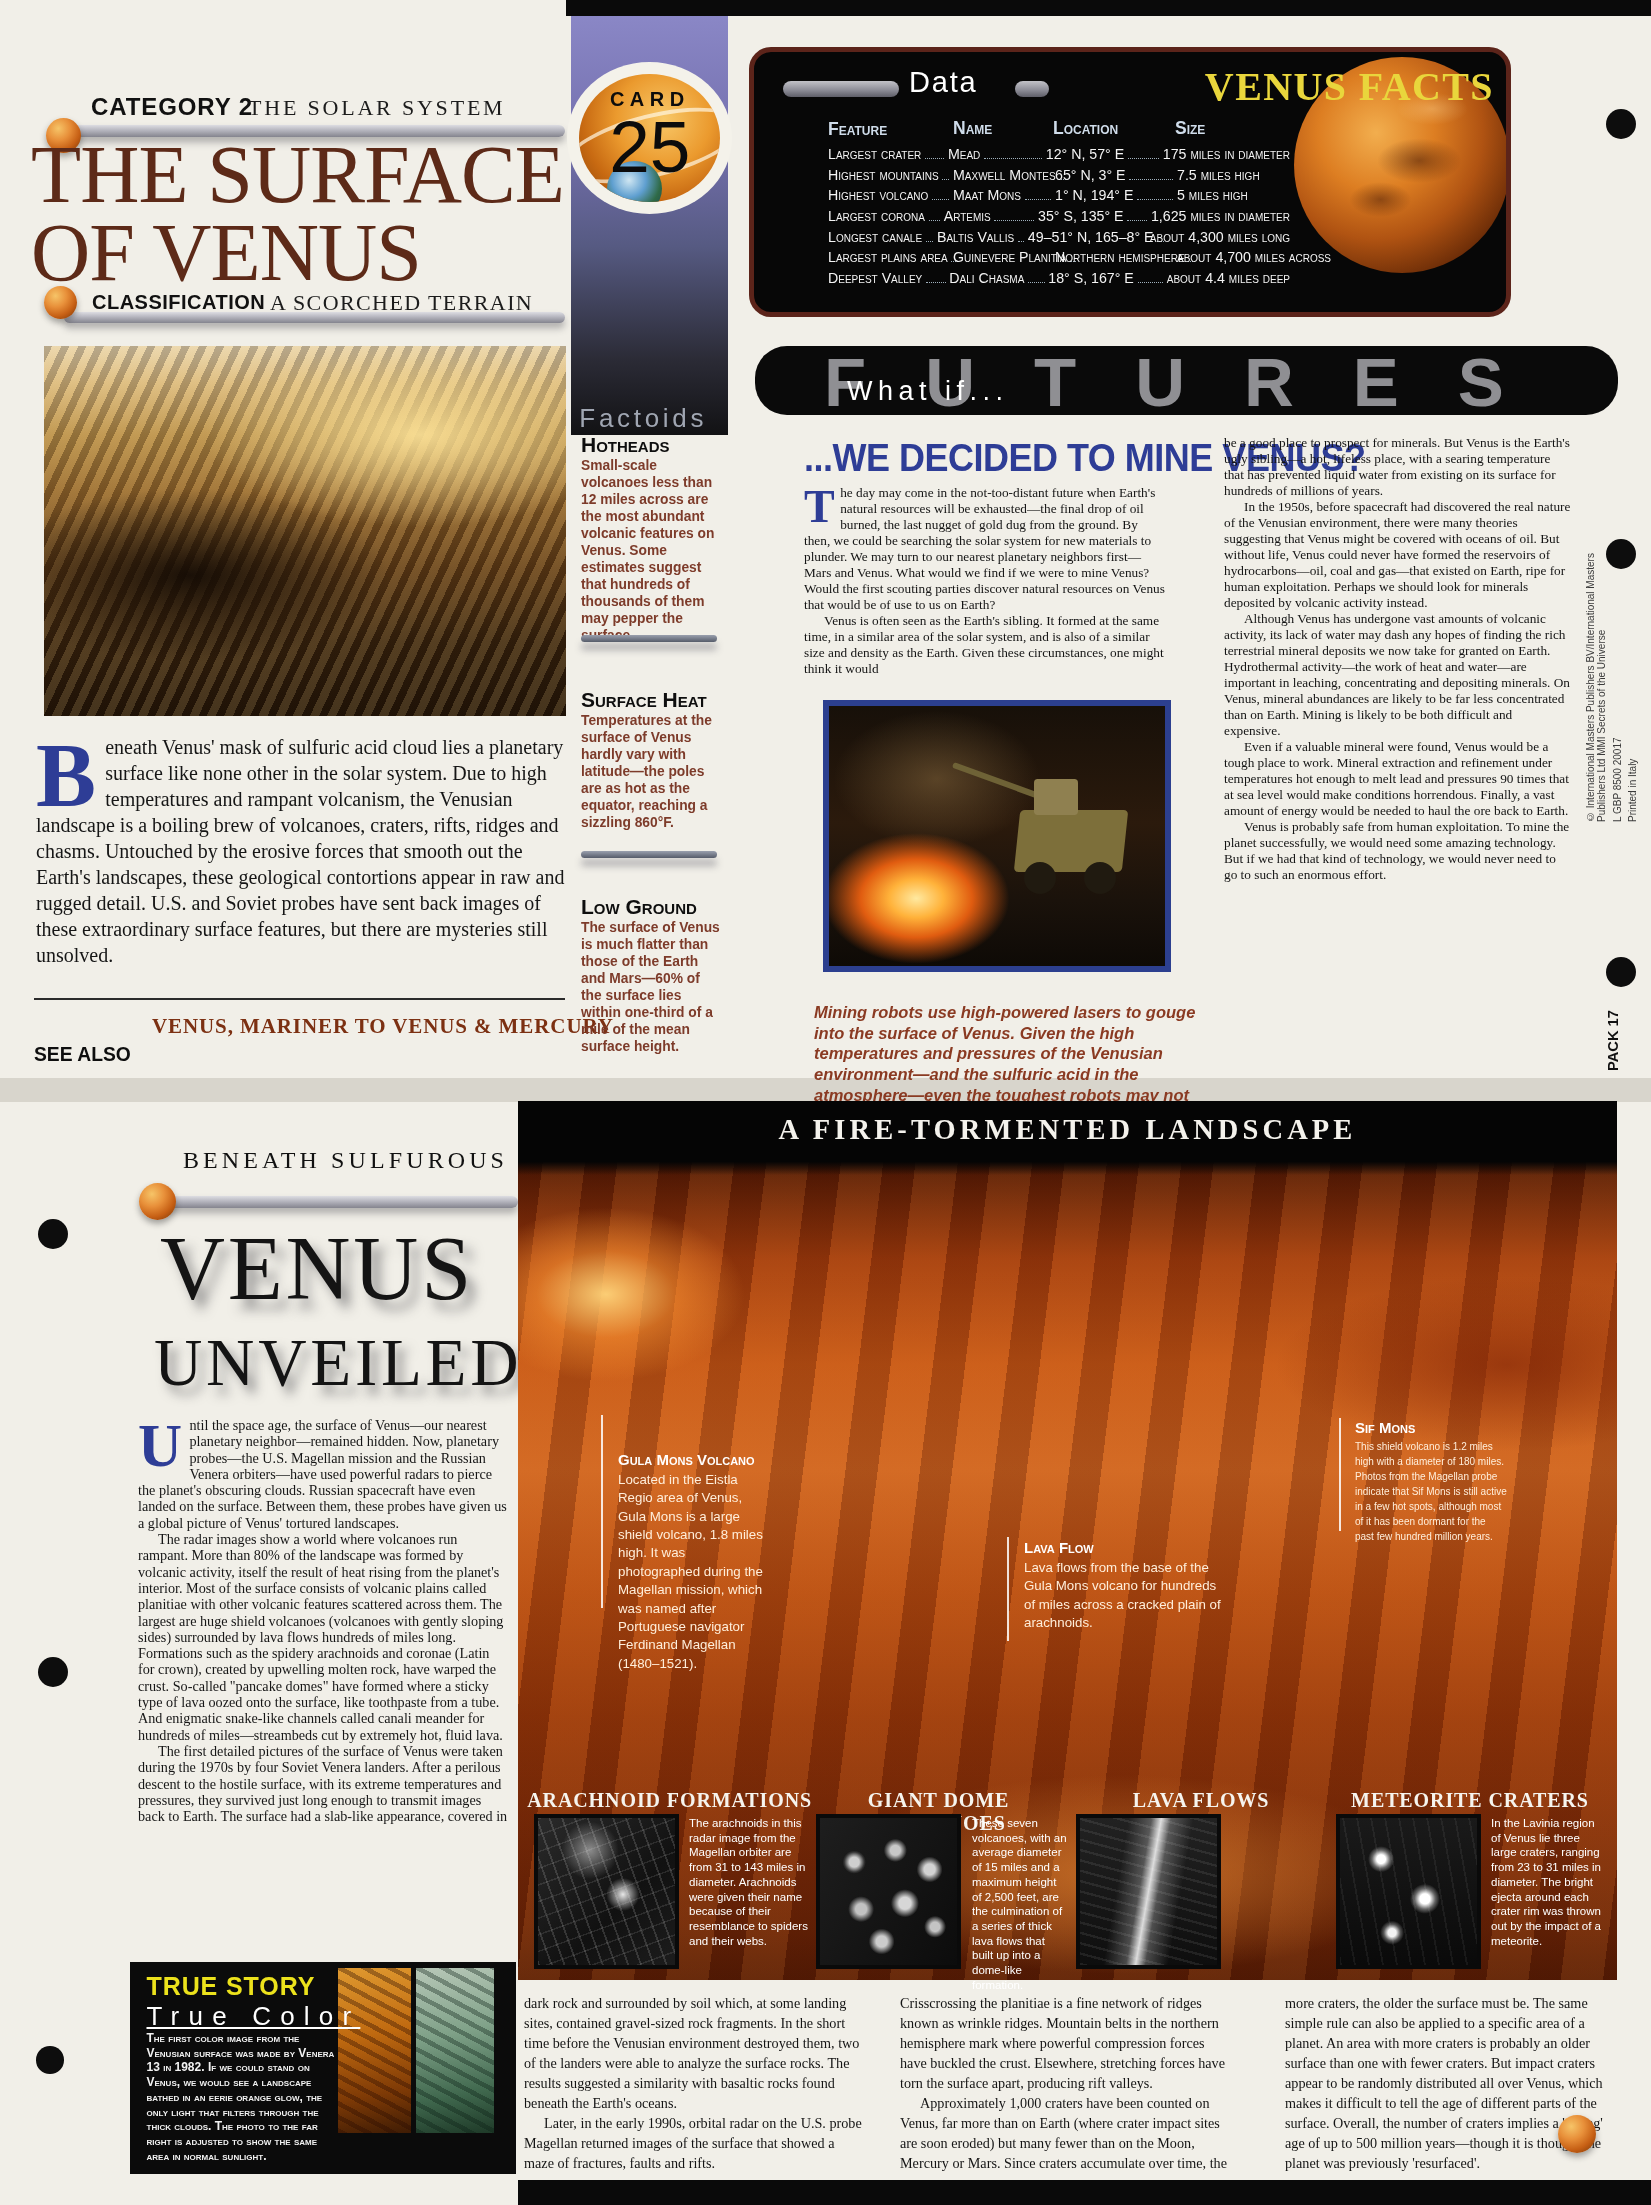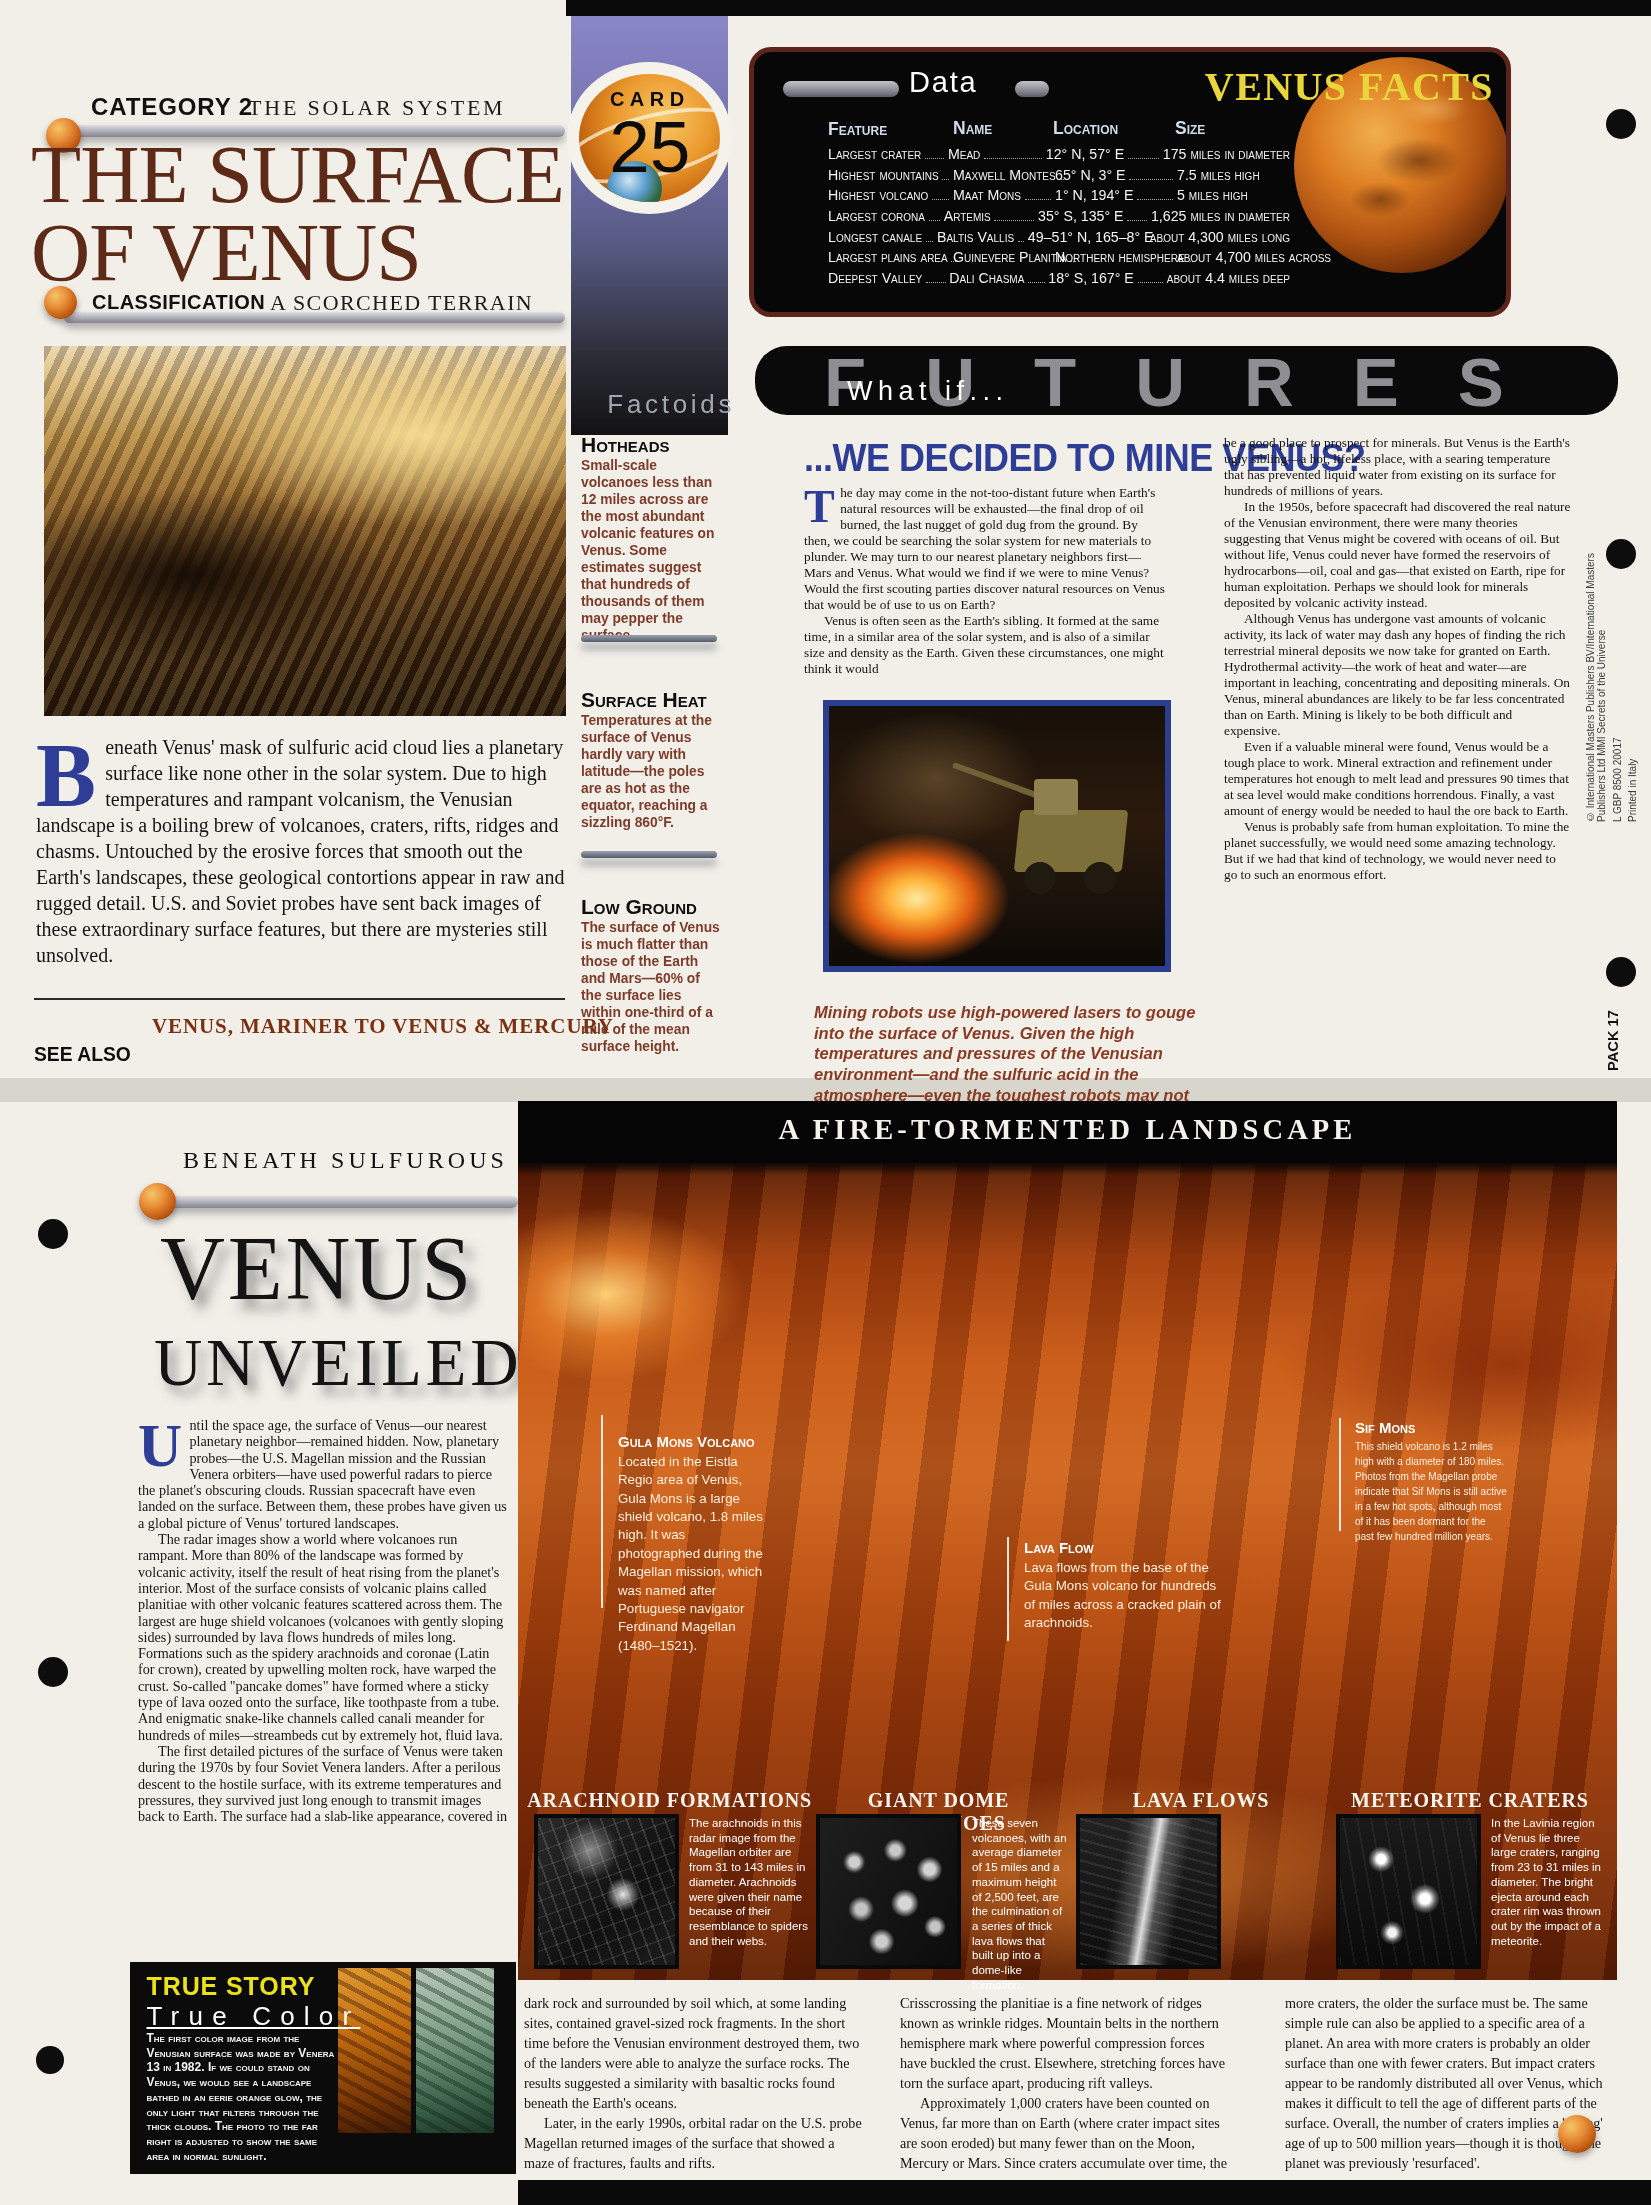--- a/index.html
+++ b/index.html
@@ -193,21 +193,21 @@
 
   <div class="abs card-strip" style="left:571px;top:15.6px;width:157px;height:419px;">
     <div class="abs card-oval" style="left:-3.7px;top:46px;width:165px;height:152px;">
       <div class="abs card-planet" style="left:12px;top:12px;width:141px;height:128px;">
         <div class="abs card-ring" style="left:-18.4px;top:40px;width:175px;height:55px;transform:rotate(-14deg);"></div>
         <div class="abs card-earth" style="left:27.6px;top:87px;width:55px;height:55px;"></div>
       </div>
       <div class="abs card-word" style="left:0;top:26px;width:100%;text-align:center;">CARD</div>
       <div class="abs card-num" style="left:0;top:48px;width:100%;text-align:center;">25</div>
     </div>
-    <div class="abs factoids-label" style="left:8.3px;top:373px;margin-left:28px;">Factoids</div>
+    <div class="abs factoids-label" style="left:8.3px;top:387px;">Factoids</div>
   </div>
 
   <div class="abs" style="left:581px;top:433px;width:143px;">
     <div class="facto-title">Hotheads</div>
     <div class="facto-text">Small-scale volcanoes less than 12 miles across are the most abundant volcanic features on Venus. Some estimates suggest that hundreds of thousands of them may pepper the surface.</div>
   </div>
   <div class="abs facto-div" style="left:581px;top:635px;width:136px;"></div>
   <div class="abs" style="left:581px;top:688px;width:143px;">
     <div class="facto-title">Surface Heat</div>
     <div class="facto-text">Temperatures at the surface of Venus hardly vary with latitude—the poles are as hot as the equator, reaching a sizzling 860°F.</div>
@@ -408,21 +408,21 @@
     <div class="abs ts-label" style="left:16.5px;top:10px;">TRUE STORY</div>
     <div class="abs ts-title" style="left:16.5px;top:39px;">True Color</div>
     <div class="abs ts-text" style="left:16.5px;top:69px;width:188px;">The first color image from the Venusian surface was made by Venera 13 in 1982. If we could stand on Venus, we would see a landscape bathed in an eerie orange glow, the only light that filters through the thick clouds. The photo to the far right is adjusted to show the same area in normal sunlight.</div>
   </div>
 
   <div class="abs pano" style="left:518px;top:1101px;width:1099px;height:879px;">
     <div class="abs pano-band" style="left:0;top:0;width:100%;height:74px;"></div>
     <div class="abs pano-title" style="left:0;top:13px;width:100%;text-align:center;">A FIRE-TORMENTED LANDSCAPE</div>
 
     <div class="abs anno-line" style="left:83px;top:314px;height:193px;"></div>
-    <div class="abs" style="left:100px;top:332px;width:146px;">
+    <div class="abs" style="left:100px;top:350px;width:146px;">
       <div class="anno-title">Gula Mons Volcano</div>
       <div class="anno-text">Located in the Eistla Regio area of Venus, Gula Mons is a large shield volcano, 1.8 miles high. It was photographed during the Magellan mission, which was named after Portuguese navigator Ferdinand Magellan (1480–1521).</div>
     </div>
 
     <div class="abs anno-line" style="left:489px;top:436px;height:104px;"></div>
     <div class="abs" style="left:506px;top:438px;width:202px;">
       <div class="anno-title">Lava Flow</div>
       <div class="anno-text">Lava flows from the base of the Gula Mons volcano for hundreds of miles across a cracked plain of arachnoids.</div>
     </div>
 

